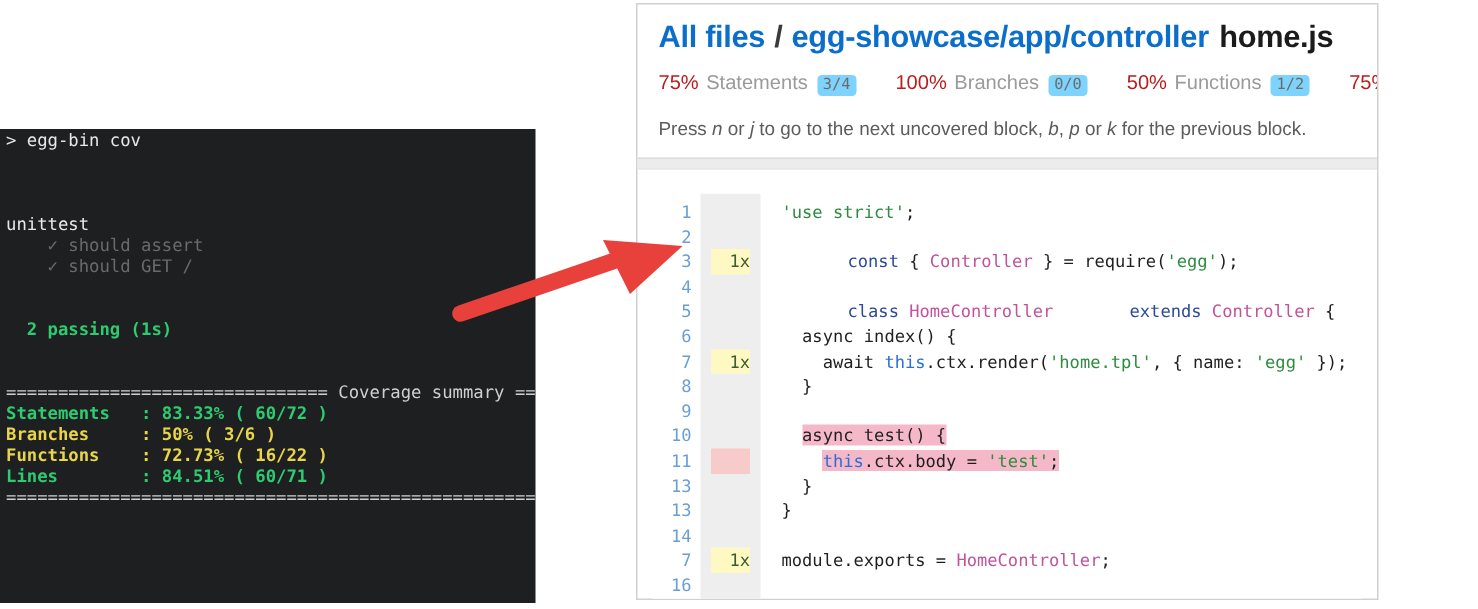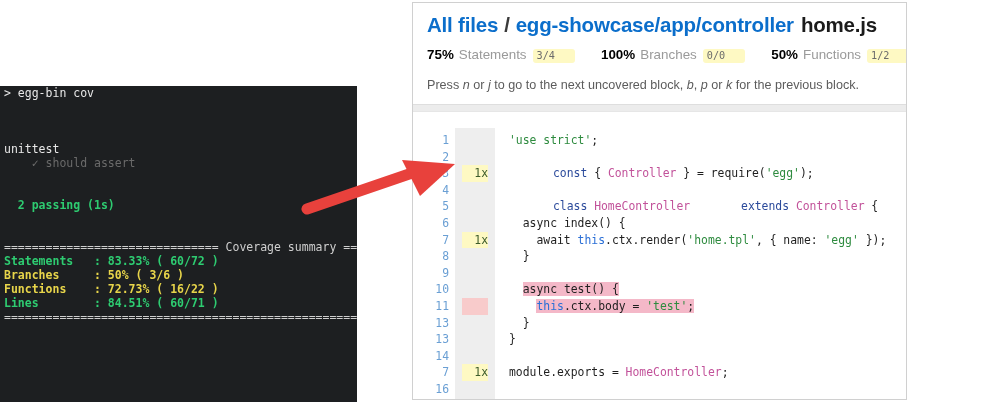--- a/index.html
+++ b/index.html
@@ -36,21 +36,21 @@
   }
   .t-white  { color: #e8e8e8; }
   .t-dim    { color: #6a6a6a; }
   .t-greenb { color: #2ecc71; font-weight: bold; }
   .t-yellow { color: #e8d54a; font-weight: bold; }
   .t-rule   { color: #cfcfcf; }
 
   
   #coverage-panel {
     position: absolute;
-    left: 412px;
+    left: 424px;
     top: 2px;
     width: 495px;
     height: 398px;
     background: #ffffff;
     border: 1px solid #d0d0d0;
     box-sizing: border-box;
     overflow: hidden;
   }
 
   #breadcrumb {
@@ -65,28 +65,28 @@
   #breadcrumb .crumb-file { color: #1b1b1b; }
 
   #stats-row {
     padding: 6px 14px 9px 14px;
     font-size: 13.2px;
     white-space: nowrap;
     display: flex;
     align-items: baseline;
   }
   .stat { display: flex; align-items: baseline; margin-right: 26px; }
-  .stat .pct   { font-weight: bold; color: #000000; font-size: 13.4px; }
+  .stat .pct   { font-weight: normal; color: #b91c1c; font-size: 13.4px; }
   .stat .label { color: #9a9a9a; margin-left: 5px; font-size: 13.4px; }
   .stat .frac  {
     margin-left: 6px;
-    background: #fef9c3;
+    background: #7dd3fc;
     color: #6b6b6b;
     border-radius: 3px;
-    padding: 1px 20px 2px 4px;
+    padding: 1px 4px 2px 4px;
     font-family: "DejaVu Sans Mono", monospace;
     font-size: 10.2px;
   }
 
   #hint-row {
     padding: 6px 14px 10px 14px;
     font-size: 12.6px;
     color: #5c5c5c;
   }
   #hint-row i { font-style: italic; }
@@ -167,20 +167,21 @@
 <body>
 
 <div id="terminal">
   <div id="terminal-lines">
       <div class="tline t-white">&gt; egg-bin cov</div>
       <div class="tline t-white">&nbsp;</div>
       <div class="tline t-white">&nbsp;</div>
       <div class="tline t-white">&nbsp;</div>
       <div class="tline t-white">unittest</div>
       <div class="tline t-dim">    ✓ should assert</div>
+      <div class="tline t-dim">    ✓ should GET /</div>
       <div class="tline t-white">&nbsp;</div>
       <div class="tline t-white">&nbsp;</div>
       <div class="tline t-greenb">  2 passing (1s)</div>
       <div class="tline t-white">&nbsp;</div>
       <div class="tline t-white">&nbsp;</div>
       <div class="tline t-rule">=============================== Coverage summary ===============================</div>
       <div class="tline t-greenb">Statements   : 83.33% ( 60/72 )</div>
       <div class="tline t-yellow">Branches     : 50% ( 3/6 )</div>
       <div class="tline t-yellow">Functions    : 72.73% ( 16/22 )</div>
       <div class="tline t-greenb">Lines        : 84.51% ( 60/71 )</div>

